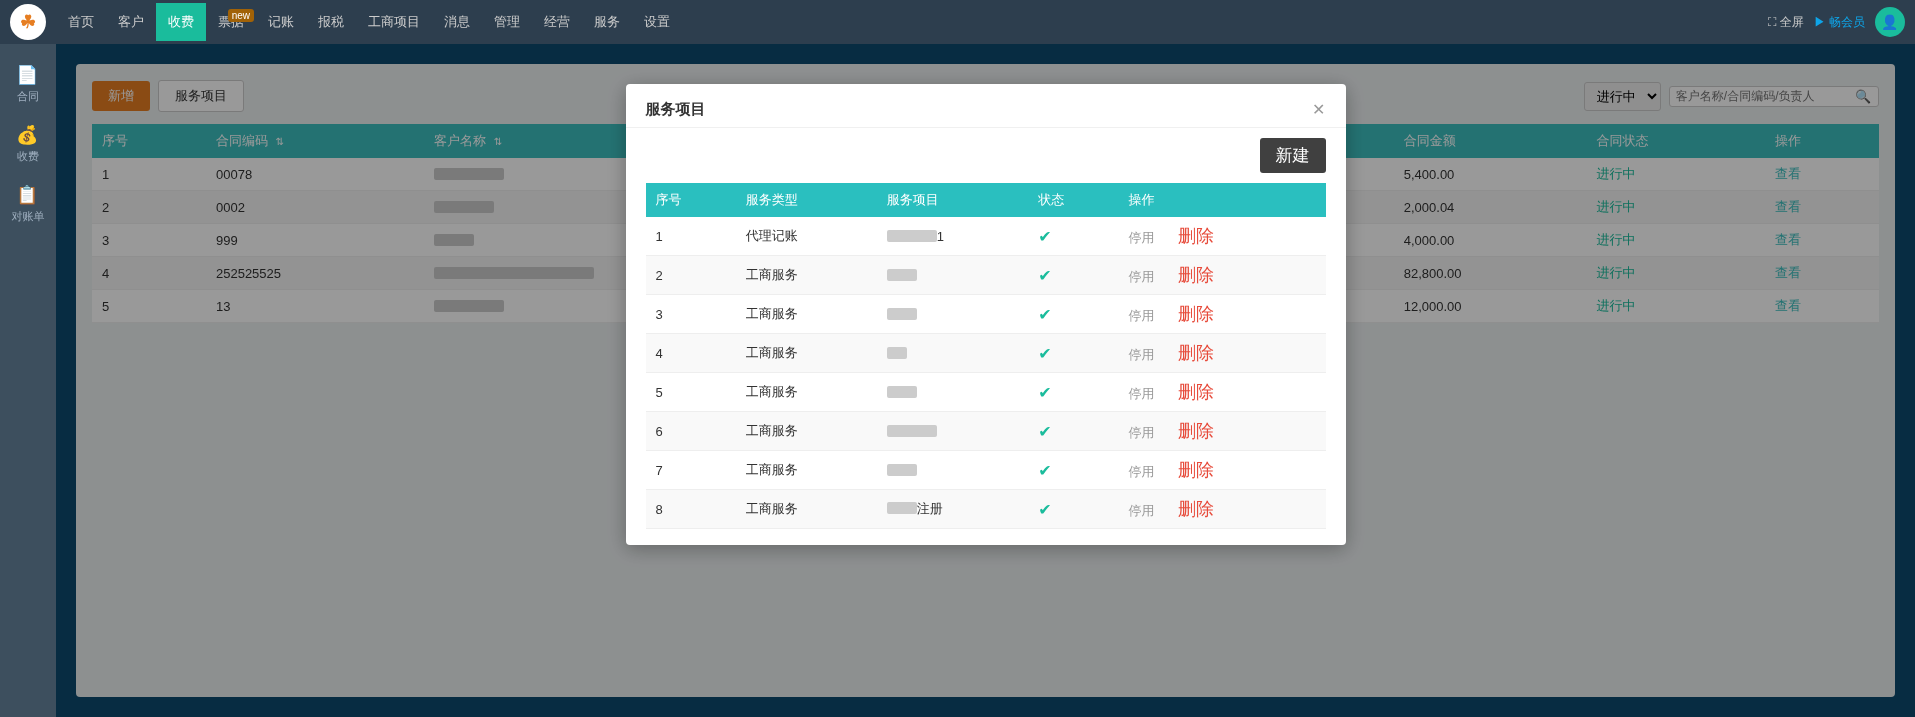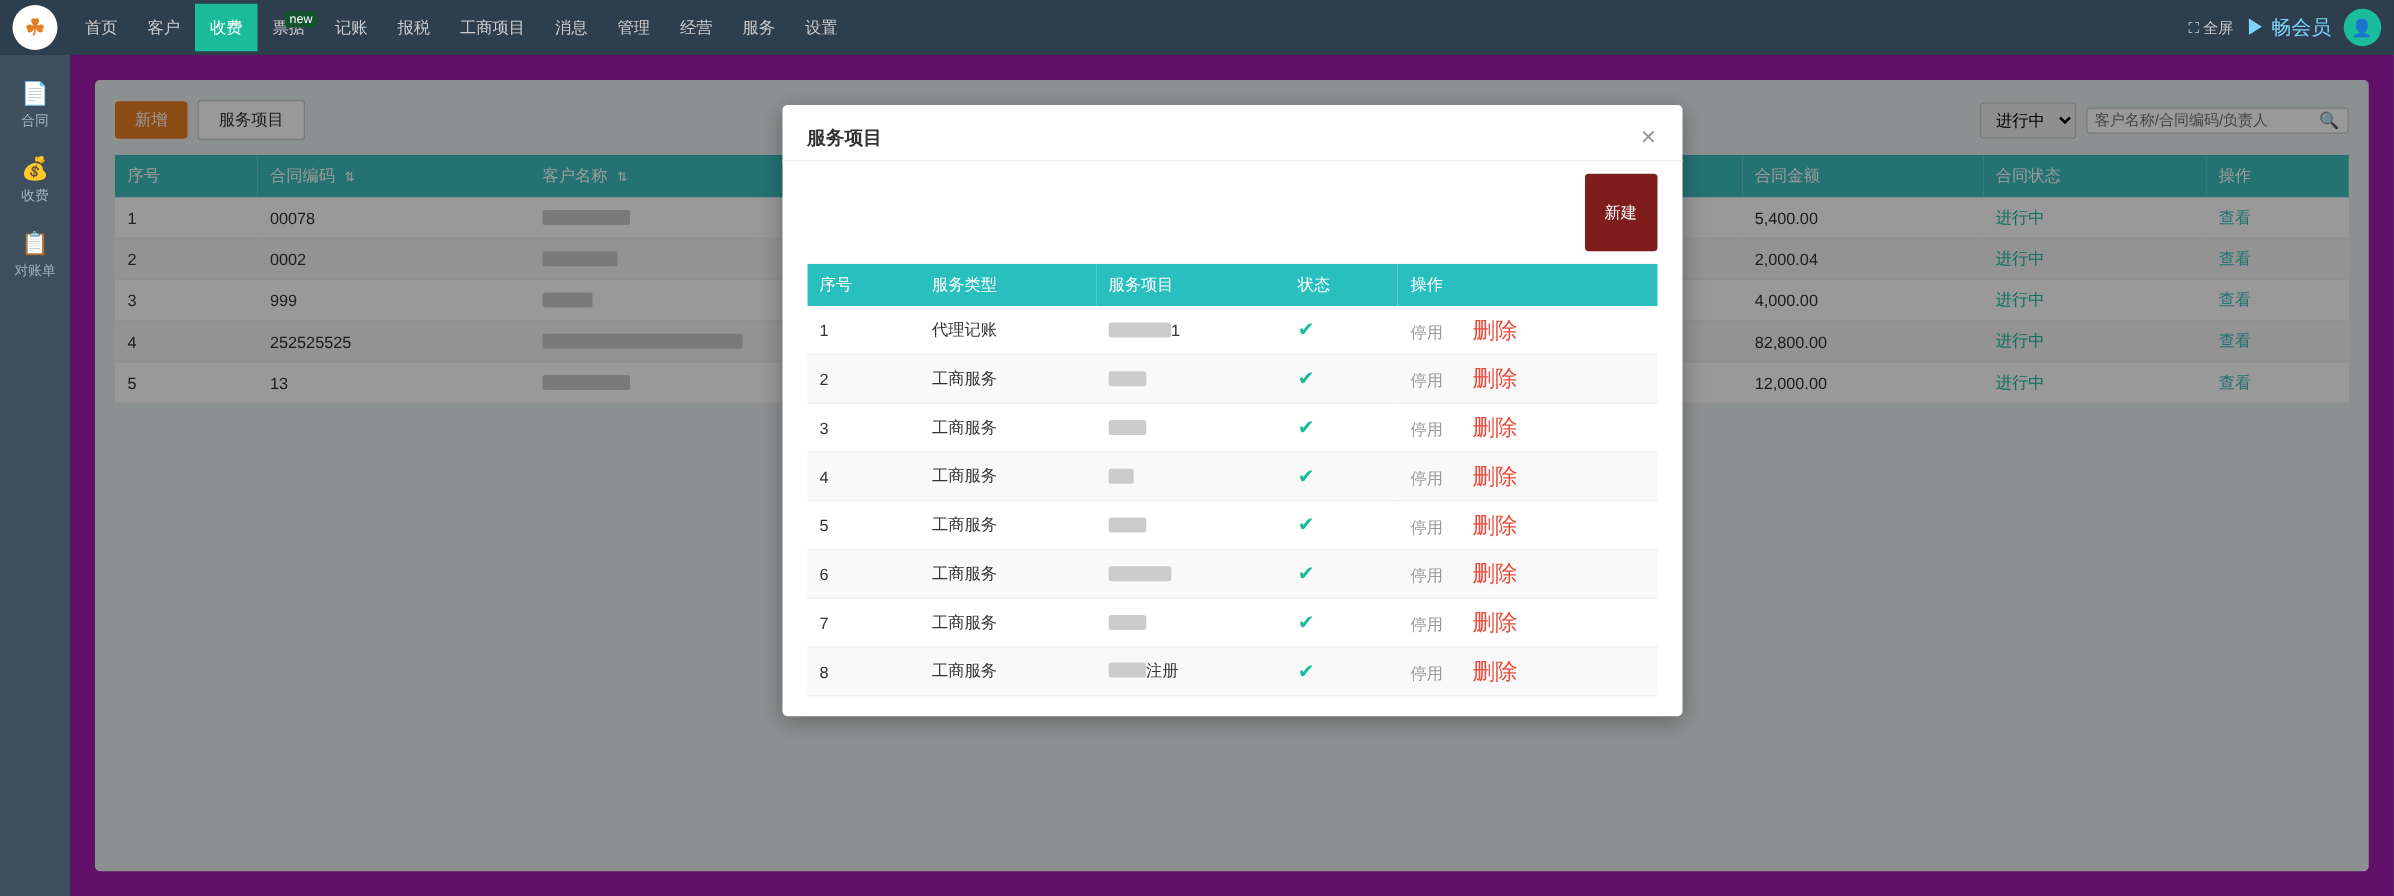--- a/index.html
+++ b/index.html
@@ -31,21 +31,21 @@
       padding: 0 12px;
       height: 38px;
       display: flex;
       align-items: center;
       cursor: pointer;
       font-size: 13px;
       position: relative;
     }
     .top-nav .nav-item.active { background: #1abc9c; color: #fff; }
     .top-nav .nav-badge {
-      background: #14532d;
+      background: #a16207;
       color: #fff;
       font-size: 10px;
       padding: 1px 4px;
       border-radius: 3px;
       margin-left: 3px;
       position: absolute;
       top: 6px;
       right: 2px;
     }
     .top-nav .spacer { flex: 1; }
@@ -91,21 +91,21 @@
       font-size: 18px;
       margin-bottom: 3px;
     }
 
     
     .main-content {
       margin-top: 44px;
       margin-left: 56px;
       padding: 20px;
       min-height: calc(100vh - 44px);
-      background: #a21caf;
+      background: #0c4a6e;
     }
 
     
     .contract-area {
       background: #ecf0f1;
       border-radius: 4px;
       padding: 16px;
       min-height: calc(100vh - 84px);
     }
 
@@ -243,27 +243,27 @@
       font-size: 16px;
       background: none;
       border: none;
     }
     .modal-toolbar {
       padding: 10px 20px;
       display: flex;
       justify-content: flex-end;
     }
     .btn-modal-new {
-      background: #7f1d1d;
+      background: #404040;
       color: #fff;
       border: none;
-      padding: 22px 16px;
+      padding: 6px 16px;
       border-radius: 3px;
       cursor: pointer;
-      font-size: 13px;
+      font-size: 17px;
     }
     .modal-body {
       flex: 1;
       overflow-y: auto;
       padding: 0 20px 16px;
     }
 
     
     .modal-table {
       width: 100%;
@@ -324,21 +324,21 @@
   <div class="nav-item">报税</div>
   <div class="nav-item">工商项目</div>
   <div class="nav-item">消息</div>
   <div class="nav-item">管理</div>
   <div class="nav-item">经营</div>
   <div class="nav-item">服务</div>
   <div class="nav-item">设置</div>
   <div class="spacer"></div>
   <div class="top-right">
     <span style="color:#ccc; font-size:12px; cursor:pointer;">⛶ <span>全屏</span></span>
-    <span style="color:#7dd3fc; font-size:16px; cursor:pointer;">▶ <span>畅会员</span></span>
+    <span style="color:#0ea5e9; font-size:12px; cursor:pointer;">▶ <span>畅会员</span></span>
     <div class="avatar">👤</div>
   </div>
 </nav>
 
 <aside class="left-sidebar">
   <div class="sidebar-item">
     <div class="sidebar-icon">📄</div>
     <span>合同</span>
   </div>
   <div class="sidebar-item">

